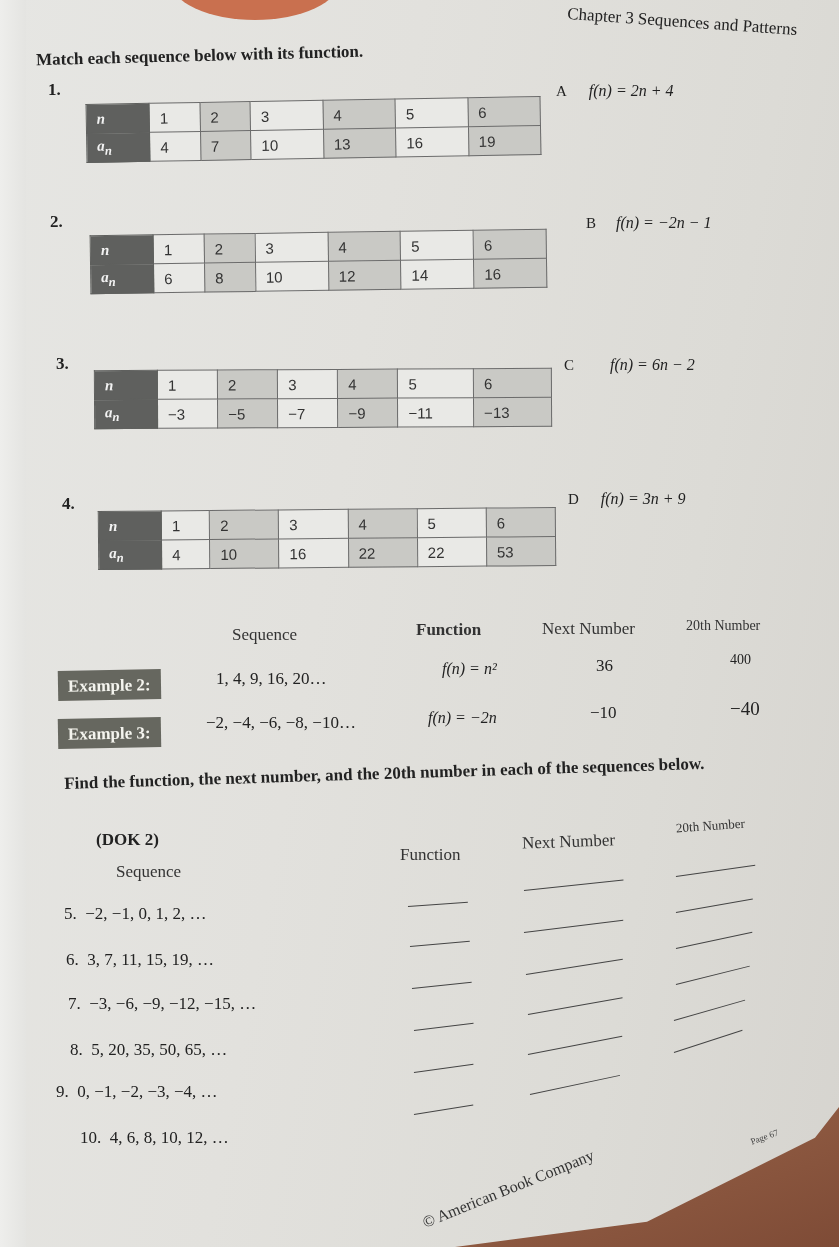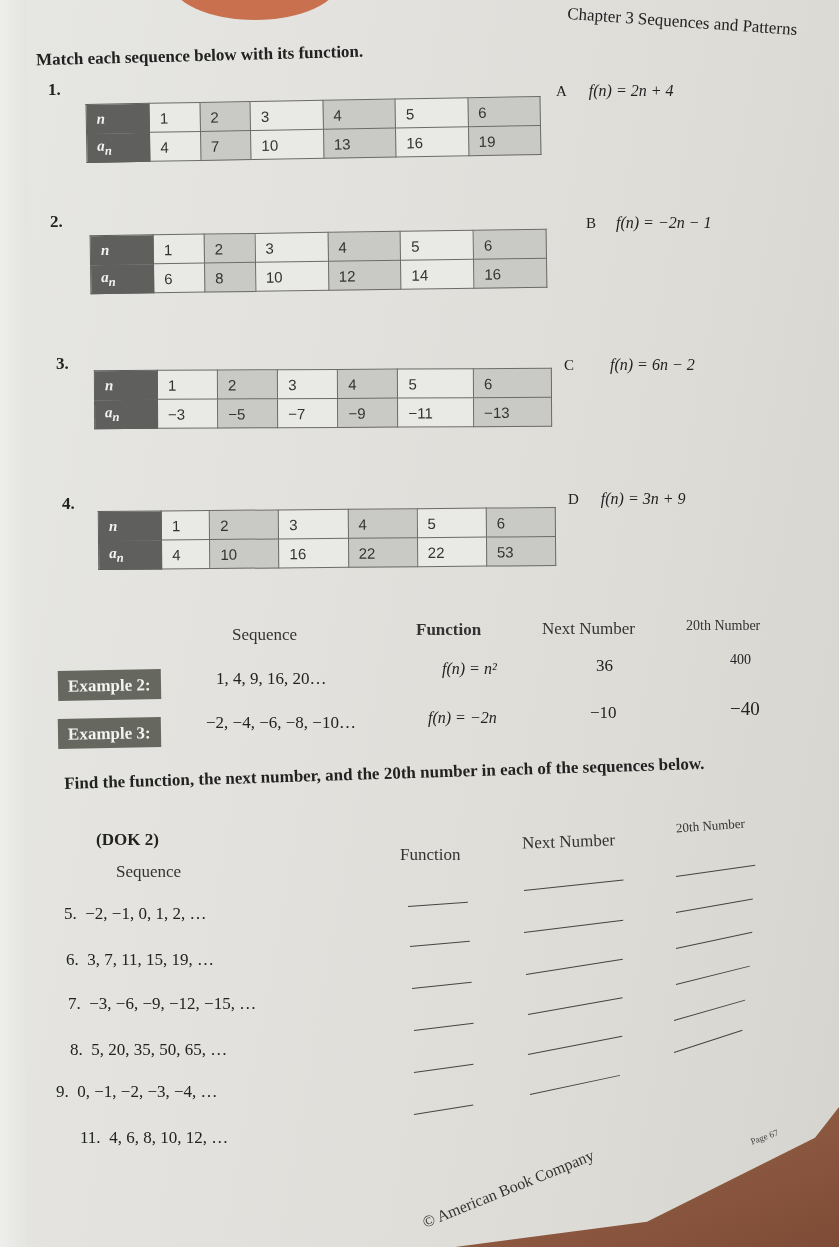--- a/index.html
+++ b/index.html
@@ -225,21 +225,21 @@
 <div class="abs ex-text" style="left:68px; top:994px;">
   <span>7.</span>&nbsp;&nbsp;<span>−3, −6, −9, −12, −15, …</span>
 </div>
 <div class="abs ex-text" style="left:70px; top:1040px;">
   <span>8.</span>&nbsp;&nbsp;<span>5, 20, 35, 50, 65, …</span>
 </div>
 <div class="abs ex-text" style="left:56px; top:1082px;">
   <span>9.</span>&nbsp;&nbsp;<span>0, −1, −2, −3, −4, …</span>
 </div>
 <div class="abs ex-text" style="left:80px; top:1128px;">
-  <span>11.</span>&nbsp;&nbsp;<span>4, 6, 8, 10, 12, …</span>
+  <span>10.</span>&nbsp;&nbsp;<span>4, 6, 8, 10, 12, …</span>
 </div>
 
 <div class="blank" style="left:408px; top:906px; transform:rotate(-4deg);"></div>
 <div class="blank" style="left:410px; top:946px; transform:rotate(-5deg);"></div>
 <div class="blank" style="left:412px; top:988px; transform:rotate(-6deg);"></div>
 <div class="blank" style="left:414px; top:1030px; transform:rotate(-7deg);"></div>
 <div class="blank" style="left:414px; top:1072px; transform:rotate(-8deg);"></div>
 <div class="blank" style="left:414px; top:1114px; transform:rotate(-9deg);"></div>
 
 <div class="blank" style="left:524px; top:890px; width:100px; transform:rotate(-6deg);"></div>

